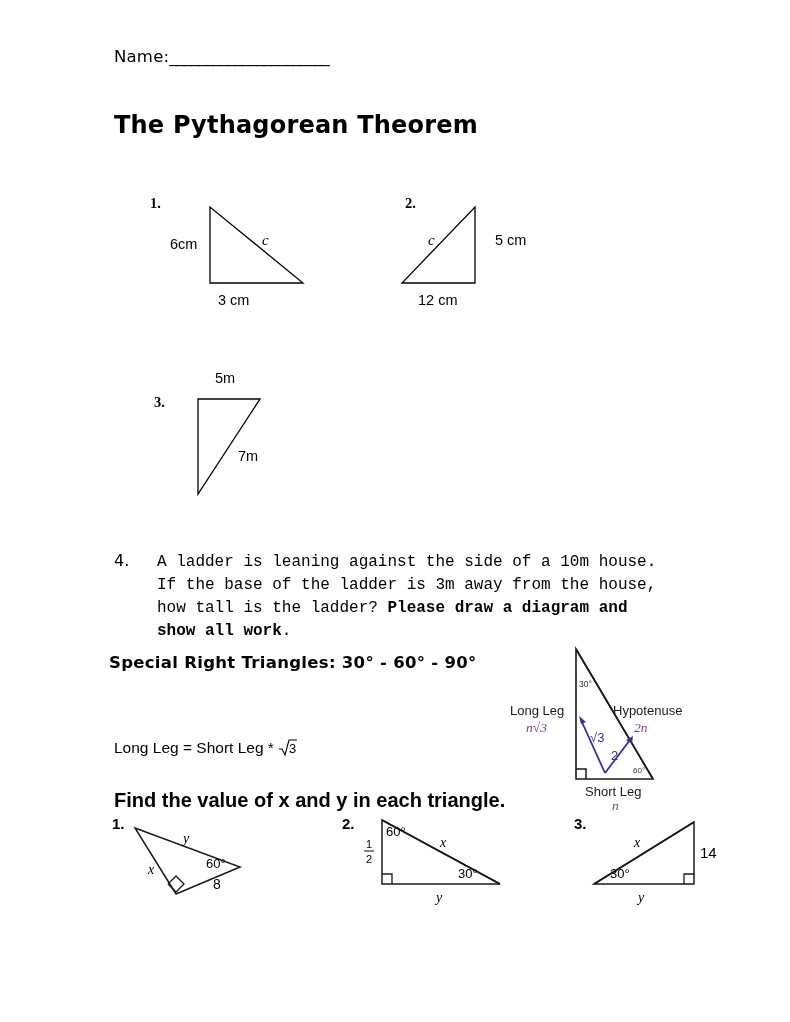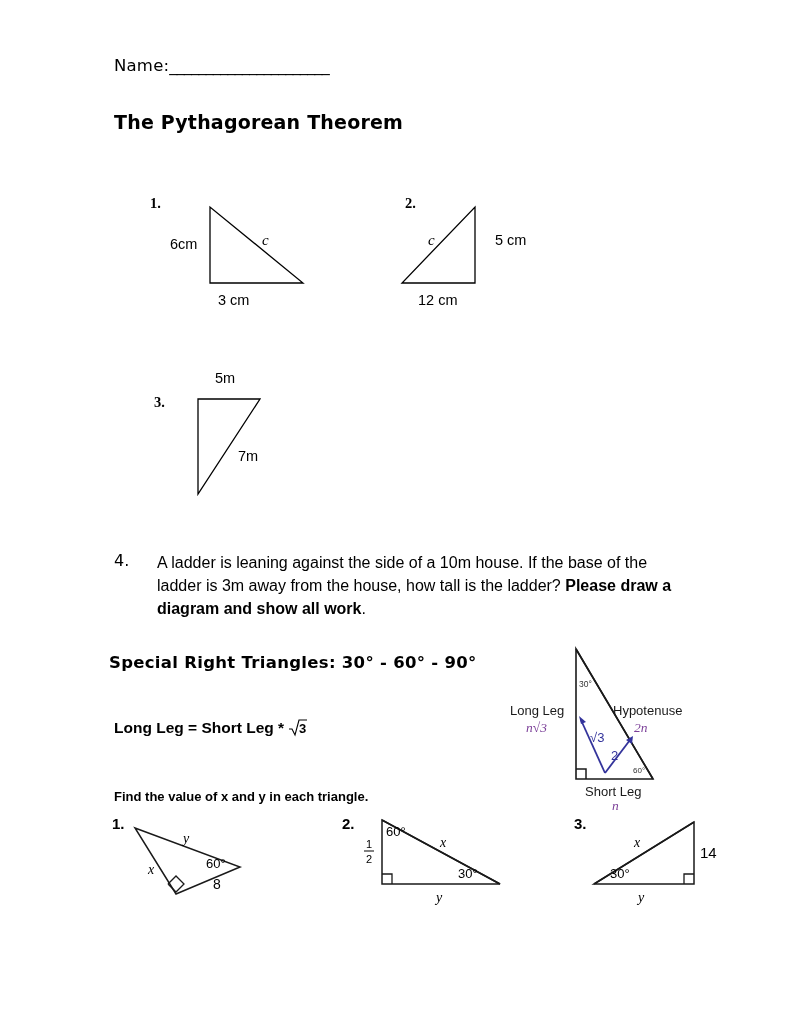--- a/index.html
+++ b/index.html
@@ -18,32 +18,32 @@
   }
   .page {
     position: absolute;
     inset: 0;
     background: #ffffff;
   }
   .abs { position: absolute; }
 
   
   .name-line {
-    left: 114px; top: 56px;
+    left: 114px; top: 47px;
     font-family: "DejaVu Sans", sans-serif;
     font-size: 16.5px;
     letter-spacing: .2px;
     white-space: nowrap;
   }
   .name-underscore { letter-spacing: -1px; }
 
   .title-main {
     left: 114px; top: 111px;
     font-family: "DejaVu Sans", sans-serif;
-    font-size: 19px;
+    font-size: 24px;
     font-weight: bold;
     letter-spacing: .2px;
   }
   .instr {
     left: 114px; top: 133px;
     width: 580px;
     font-family: "DejaVu Sans", sans-serif;
     font-size: 16px;
     line-height: 23px;
   }
@@ -57,54 +57,54 @@
 
   
   .q4num {
     left: 114px; top: 551px;
     font-family: "DejaVu Sans", sans-serif;
     font-size: 16px;
   }
   .q4body {
     left: 157px; top: 551px;
     width: 515px;
-    font-family: Liberation Sans, sans-serif;
+    font-family: Liberation Mono, monospace;
     font-size: 16px;
     line-height: 23px;
   }
   .q4body b { font-weight: bold; }
 
   
   .srt-title {
     left: 109px; top: 653px;
     font-family: "DejaVu Sans", sans-serif;
     font-weight: bold;
     font-size: 16.5px;
     letter-spacing: .3px;
   }
   .srt-line {
     left: 114px;
     font-family: "Liberation Sans", sans-serif;
     font-size: 15.5px;
   }
   .srt-line-1 { top: 684px; }
-  .srt-line-2 { top: 718px; font-weight: bold; }
+  .srt-line-2 { top: 738px; }
   .radical-wrap {
     display: inline-block;
     position: relative;
     font-family: "Liberation Serif", serif;
     font-size: 15px;
   }
 
   
   .find-title {
     left: 114px; top: 789px;
     font-family: "Liberation Sans", sans-serif;
     font-weight: bold;
-    font-size: 13px;
+    font-size: 20px;
   }
 
   
   .svg-box { position: absolute; }
 
   svg text { font-family: "Liberation Sans", sans-serif; }
   svg .it { font-family: "Liberation Serif", serif; font-style: italic; }
   svg .purple { fill: #7b3f98; }
   svg .blue { fill: #33339b; }
 </style>

